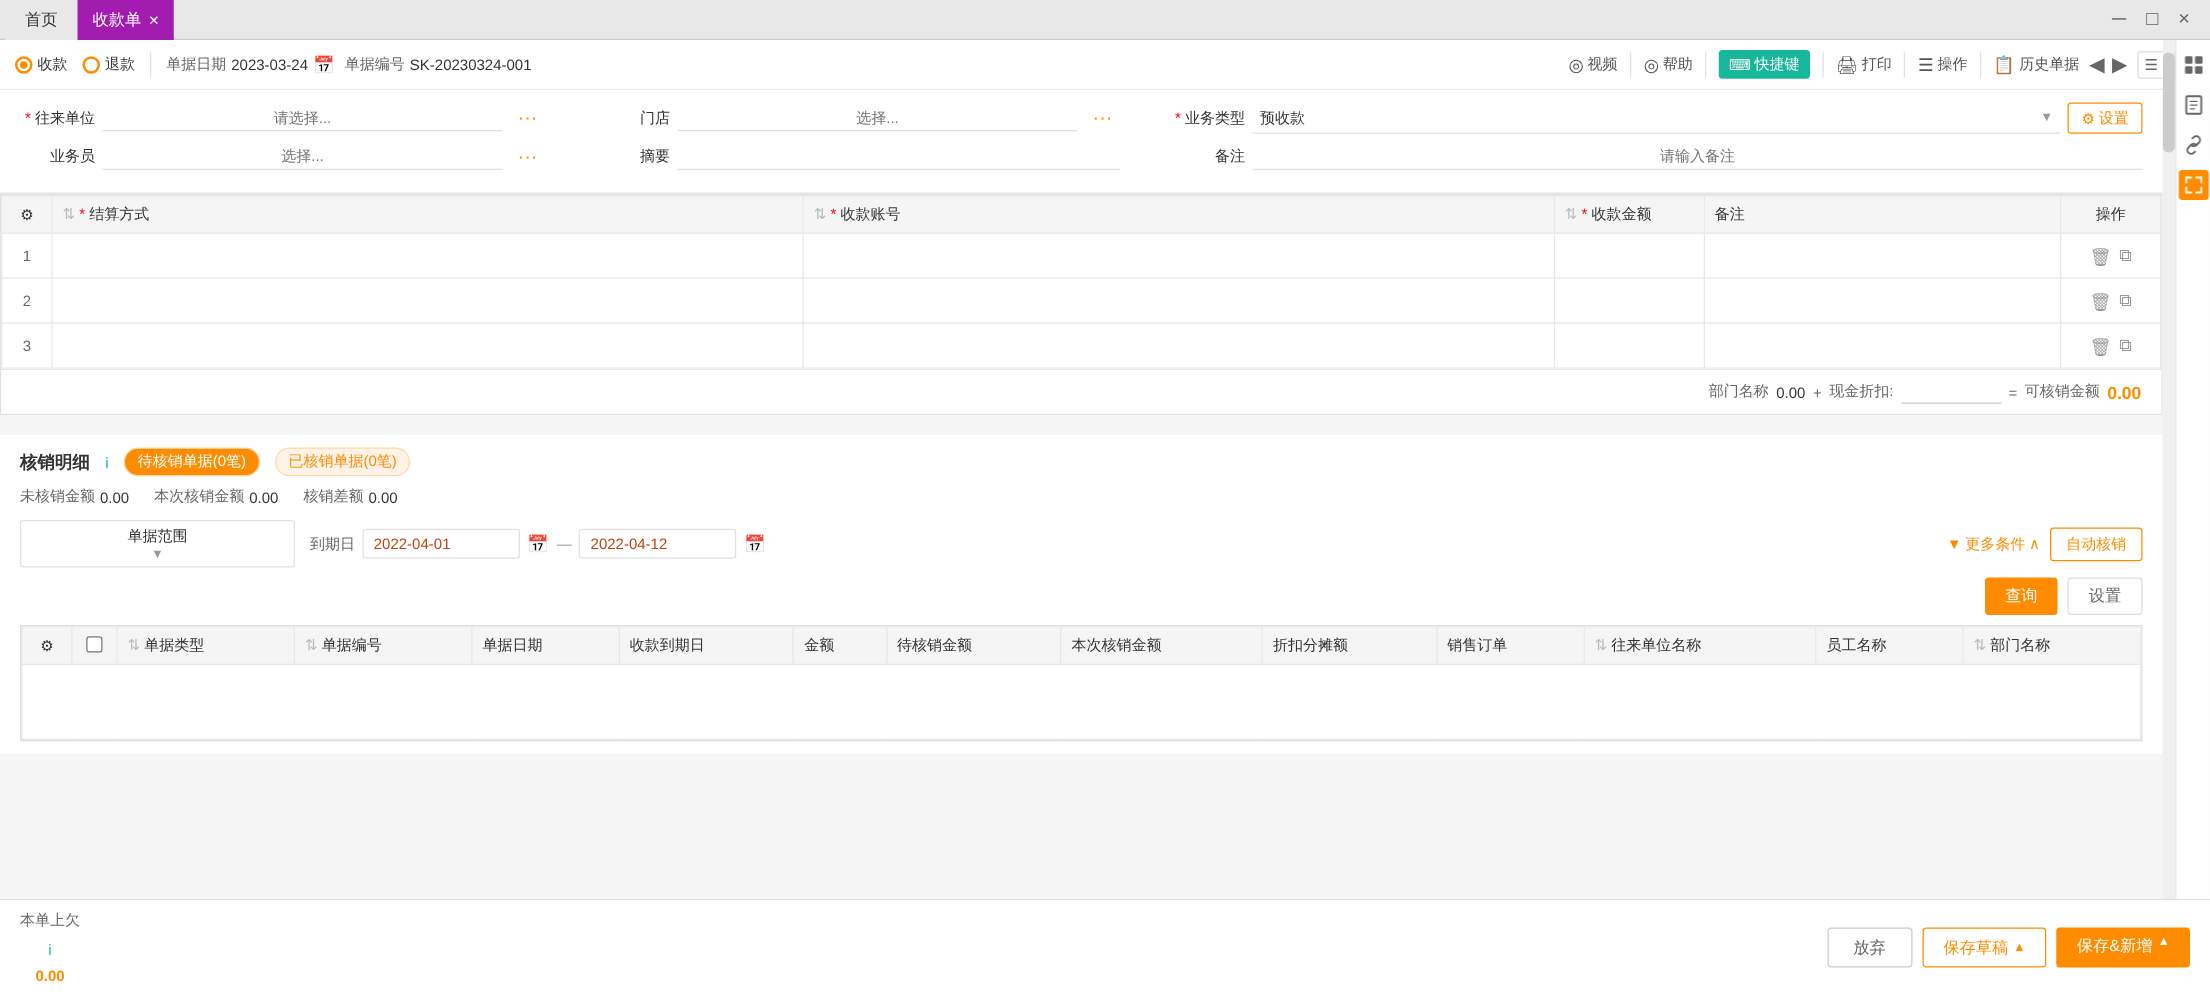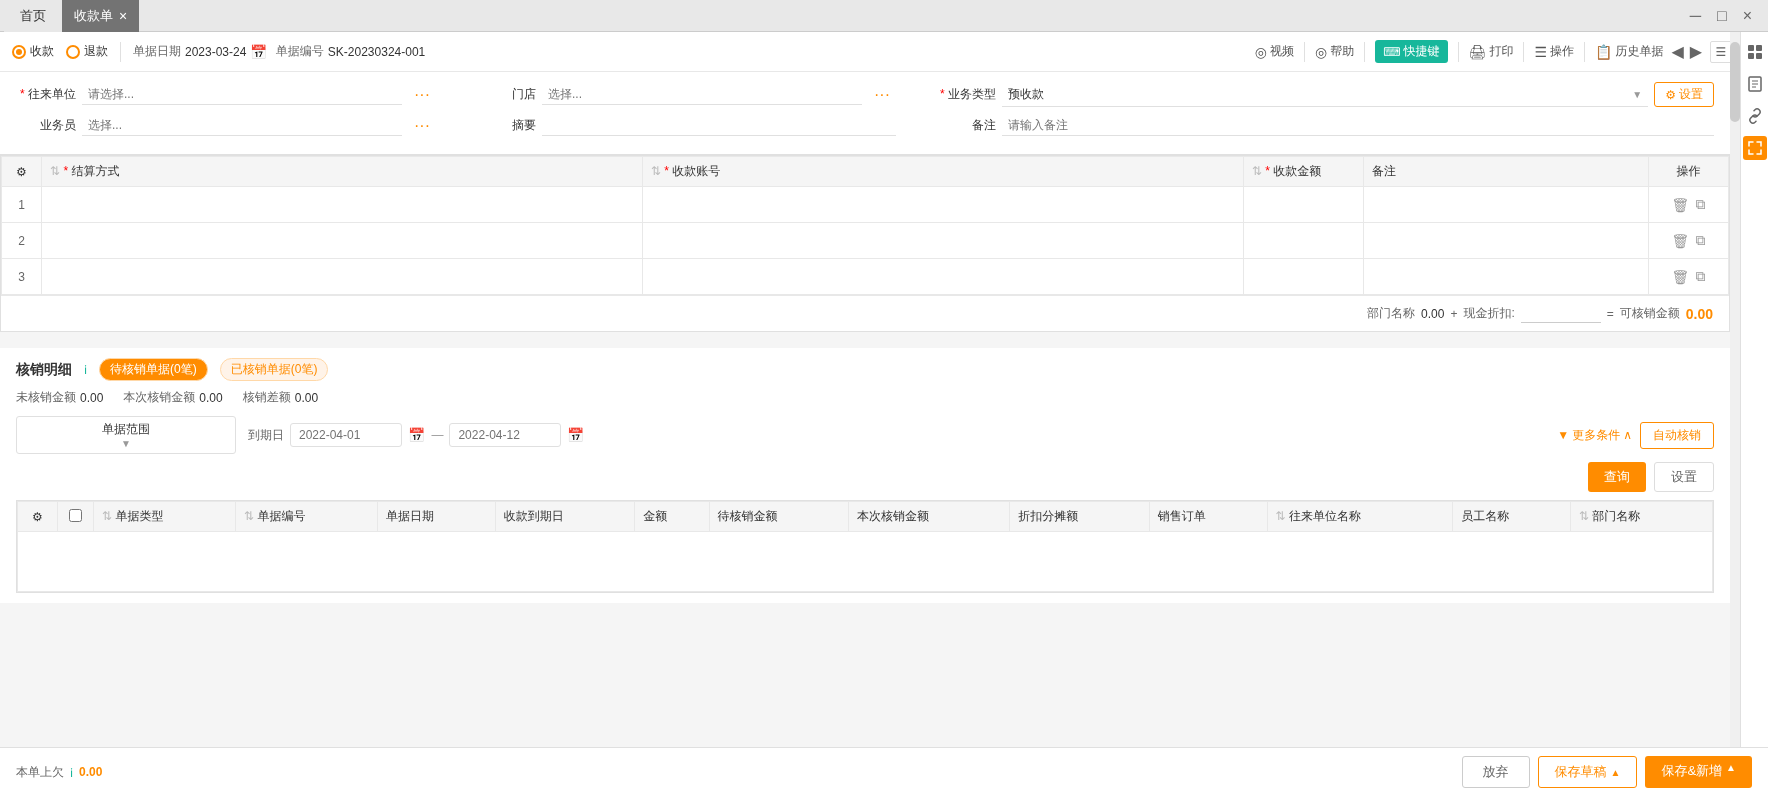--- a/index.html
+++ b/index.html
@@ -8,21 +8,21 @@
     
     .tab-bar {
       display: flex; align-items: center; background: #e8e8e8; height: 32px;
       border-bottom: 1px solid #ccc; padding: 0 4px;
     }
     .tab-home {
       background: #e8e8e8; padding: 0 16px; height: 32px; line-height: 32px;
       cursor: pointer; color: #333; font-size: 13px;
     }
     .tab-active {
-      background: #737373; color: #fff; padding: 0 12px; height: 32px;
+      background: #a21caf; color: #fff; padding: 0 12px; height: 32px;
       line-height: 32px; display: flex; align-items: center; gap: 6px;
       font-size: 13px; cursor: pointer;
     }
     .tab-close { font-size: 14px; cursor: pointer; color: #fff; }
     .window-controls {
       margin-left: auto; display: flex; gap: 8px; padding-right: 8px;
     }
     .win-btn { cursor: pointer; font-size: 16px; color: #666; padding: 0 4px; }
 
     
@@ -66,21 +66,21 @@
       background: #fff; padding: 10px 16px; border-bottom: 1px solid #e0e0e0;
     }
     .form-row { display: flex; align-items: center; gap: 0; margin-bottom: 8px; }
     .form-field {
       display: flex; align-items: center; gap: 6px; flex: 1;
     }
     .form-field-label { color: #333; white-space: nowrap; min-width: 60px; text-align: right; }
     .required-star { color: #f00; }
     .form-input {
       border: none; border-bottom: 1px solid #e0e0e0; padding: 3px 6px;
-      flex: 1; color: #999; font-size: 12px; outline: none; background: transparent;
+      flex: 1; color: #999; font-size: 12px; outline: none; background: transparent; text-align: center;
     }
     .more-btn { color: #ff8c00; cursor: pointer; font-size: 16px; padding: 0 6px; }
     .business-type-select {
       display: flex; align-items: center; gap: 4px;
       border: none; border-bottom: 1px solid #e0e0e0; padding: 3px 6px; flex: 1;
     }
     .settings-btn {
       background: #fff; border: 1px solid #ff8c00; color: #ff8c00;
       padding: 3px 10px; border-radius: 3px; cursor: pointer; font-size: 12px;
       display: flex; align-items: center; gap: 3px;
@@ -140,21 +140,21 @@
     .filter-right { display: flex; align-items: center; gap: 8px; }
     .filter-more { color: #ff8c00; cursor: pointer; font-size: 12px; display: flex; align-items: center; gap: 3px; }
     .auto-writeoff-btn {
       background: #fff; border: 1px solid #ff8c00; color: #ff8c00;
       padding: 4px 12px; border-radius: 3px; cursor: pointer; font-size: 12px;
     }
 
     .date-range { display: flex; align-items: center; gap: 6px; }
     .date-input {
       border: 1px solid #e0e0e0; border-radius: 3px; padding: 4px 8px;
-      font-size: 12px; color: #737373; width: 112px; outline: none;
+      font-size: 12px; color: #c2410c; width: 126px; outline: none;
     }
     .date-icon { color: #999; cursor: pointer; font-size: 14px; }
     .range-select {
       border: 1px solid #e0e0e0; border-radius: 3px; padding: 4px 8px;
       font-size: 12px; min-width: 200px; display: flex; align-items: center;
       justify-content: space-between; cursor: pointer; background: #fff; flex-direction: column;
     }
 
     .query-btn {
       background: #ff8c00; color: #fff; border: none; padding: 5px 16px;
@@ -171,21 +171,21 @@
       background: #f5f5f5; border-bottom: 1px solid #e0e0e0;
     }
     .bottom-table-header th { font-size: 12px; }
 
     
     .page-footer {
       position: fixed; bottom: 0; left: 0; right: 0;
       background: #fff; border-top: 1px solid #e0e0e0;
       display: flex; align-items: center; padding: 8px 16px; gap: 12px;
     }
-    .footer-left { display: flex; align-items: center; gap: 6px; }
+    .footer-left { display: flex; align-items: center; gap: 6px; flex-direction: column; }
     .footer-info { color: #666; font-size: 12px; }
     .footer-num { color: #ff8c00; font-weight: bold; }
     .footer-btns { margin-left: auto; display: flex; gap: 8px; }
     .btn-abandon {
       background: #fff; border: 1px solid #ccc; color: #666;
       padding: 6px 20px; border-radius: 3px; cursor: pointer; font-size: 13px;
     }
     .btn-save-draft {
       background: #fff; border: 1px solid #ff8c00; color: #ff8c00;
       padding: 6px 16px; border-radius: 3px; cursor: pointer; font-size: 13px;

